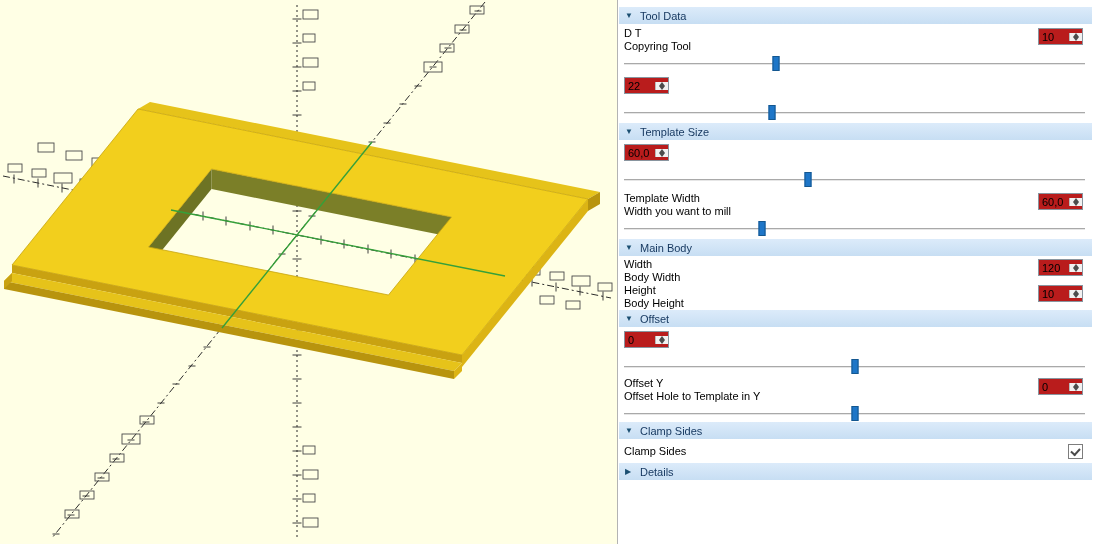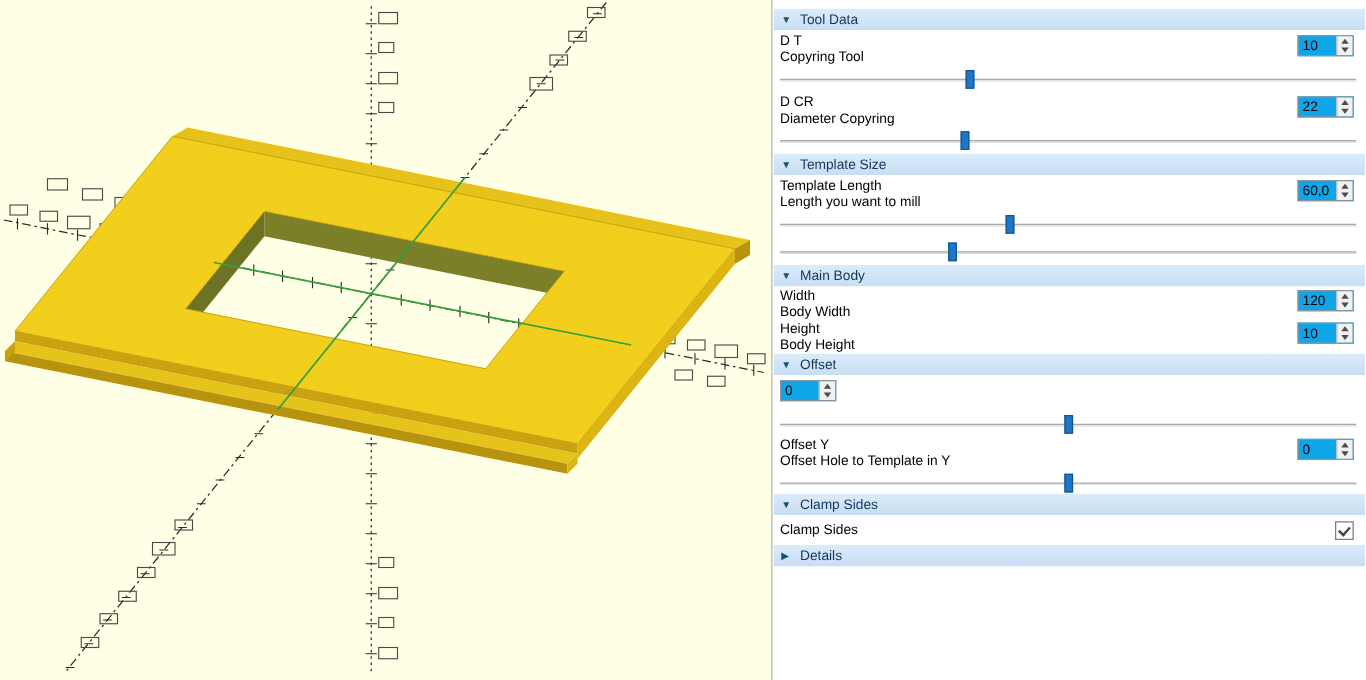--- a/index.html
+++ b/index.html
@@ -17,22 +17,22 @@
   .sec-hdr{height:17px;margin:1px 1px 1px 1px;display:flex;align-items:center;
            padding-left:6px;gap:5px;background:linear-gradient(#dcebfa,#c7def3);
            color:#14365e;cursor:default;}
   .tri{font-size:8px;color:#1b4f72;width:10px;line-height:10px;}
   .param-block{padding:1px 0 0 0;}
   .prow{display:flex;justify-content:space-between;align-items:flex-start;
         padding:1px 10px 0 6px;height:27px;box-sizing:border-box;}
   .prow.short{height:26px;}
   .pname{font-weight:normal;line-height:13px;white-space:nowrap;}
   .pdesc{line-height:13px;white-space:nowrap;}
-  .spin{width:45px;height:17px;border:1px solid #89959f;background:#0ea5e9;
-        display:flex;box-sizing:border-box;margin-top:1px;flex:none;}
+  .spin{width:45px;height:17px;border:1px solid #89959f;background:#b91c1c;
+        display:flex;box-sizing:border-box;margin-top:1px;flex:none;align-items:center;}
   .spin-val{flex:1;padding:2px 1px 0 3px;font-size:11px;line-height:13px;}
   .spin-btns{width:12px;border-left:1px solid #b9b9b9;background:#f1f1f1;
              display:flex;flex-direction:column;justify-content:space-around;align-items:center;}
   .arr-up{width:0;height:0;border-left:3px solid transparent;border-right:3px solid transparent;
           border-bottom:4px solid #4c4c4c;}
   .arr-dn{width:0;height:0;border-left:3px solid transparent;border-right:3px solid transparent;
           border-top:4px solid #4c4c4c;}
   .slider-row{position:relative;height:18px;margin:1px 8px 2px 6px;}
   .slider-track{position:absolute;left:0;right:0;top:9px;height:1px;background:#a9a9a9;
                 border-bottom:1px solid #e6e6e6;}
@@ -148,62 +148,67 @@
           </span>
         </div>
       </div>
       <div class="slider-row">
         <div class="slider-track"></div>
         <div class="slider-handle" style="left: 33%;"></div>
       </div>
     </div>
     <div class="param-block">
       <div class="prow">
+        <div class="spin">
+          <span class="spin-val">22</span>
+          <span class="spin-btns">
+            <span class="arr-up"></span>
+            <span class="arr-dn"></span>
+          </span>
+        </div>
+      </div>
+      <div class="slider-row">
+        <div class="slider-track"></div>
+        <div class="slider-handle" style="left: 32%;"></div>
+      </div>
+    </div>
+
+    <div class="sec-hdr">
+      <span class="tri">▼</span>
+      <span>Template Size</span>
+    </div>
+    <div class="param-block">
+      <div class="prow">
+        <div class="spin">
+          <span class="spin-val">60,0</span>
+          <span class="spin-btns">
+            <span class="arr-up"></span>
+            <span class="arr-dn"></span>
+          </span>
+        </div>
+      </div>
+      <div class="slider-row">
+        <div class="slider-track"></div>
+        <div class="slider-handle" style="left: 40%;"></div>
+      </div>
+    </div>
+    <div class="param-block">
+      <div class="prow">
         <div>
-          <div class="pname">D CR</div>
-          <div class="pdesc">Diameter Copyring</div>
-        </div>
-        <div class="spin">
-          <span class="spin-val">22</span>
-          <span class="spin-btns">
-            <span class="arr-up"></span>
-            <span class="arr-dn"></span>
-          </span>
-        </div>
-      </div>
-      <div class="slider-row">
-        <div class="slider-track"></div>
-        <div class="slider-handle" style="left: 32%;"></div>
-      </div>
-    </div>
-
-    <div class="sec-hdr">
-      <span class="tri">▼</span>
-      <span>Template Size</span>
-    </div>
-    <div class="param-block">
-      <div class="prow">
-        <div>
-          <div class="pname">Template Length</div>
-          <div class="pdesc">Length you want to mill</div>
+          <div class="pname">Template Width</div>
+          <div class="pdesc">Width you want to mill</div>
         </div>
         <div class="spin">
           <span class="spin-val">60,0</span>
           <span class="spin-btns">
             <span class="arr-up"></span>
             <span class="arr-dn"></span>
           </span>
         </div>
       </div>
-      <div class="slider-row">
-        <div class="slider-track"></div>
-        <div class="slider-handle" style="left: 40%;"></div>
-      </div>
-    </div>
-    <div class="param-block">
       <div class="slider-row">
         <div class="slider-track"></div>
         <div class="slider-handle" style="left: 30%;"></div>
       </div>
     </div>
 
     <div class="sec-hdr">
       <span class="tri">▼</span>
       <span>Main Body</span>
     </div>

